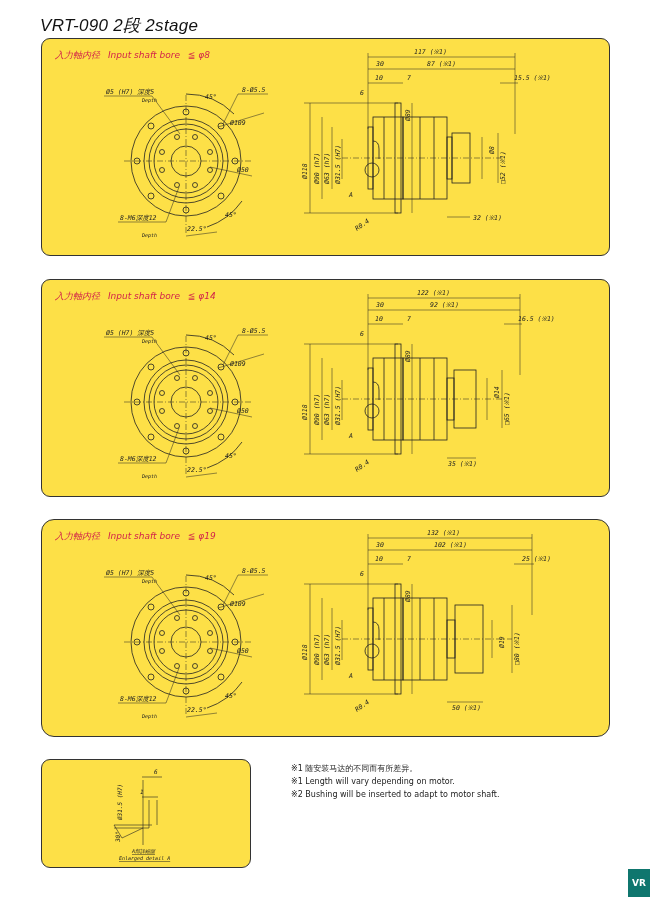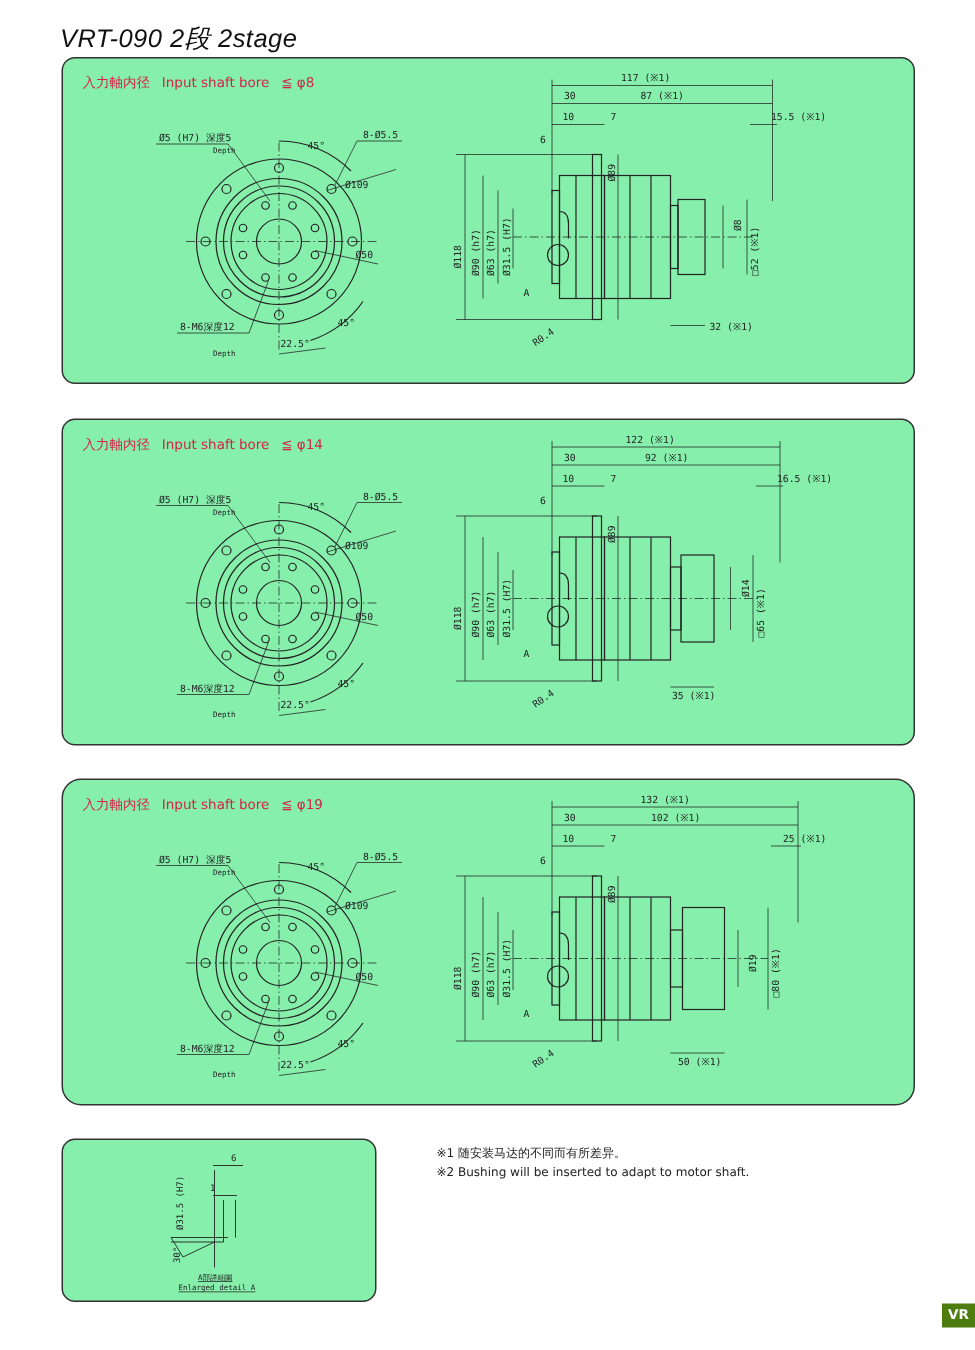--- a/index.html
+++ b/index.html
@@ -1,29 +1,29 @@
 <!DOCTYPE html>
 <html><head>
 <meta charset="utf-8">
 <style>
   html,body{margin:0;padding:0;background:#fff;}
   body{width:650px;height:900px;position:relative;overflow:hidden;font-family:"DejaVu Sans",sans-serif;color:#111;}
   .title{position:absolute;left:40px;top:14px;font-size:17px;font-style:italic;letter-spacing:0.3px;font-family:Liberation Sans, sans-serif;}
-  .panel{position:absolute;left:41px;width:567px;border:1.3px solid #333;border-radius:9px;background:#86efac;}
+  .panel{position:absolute;left:41px;width:567px;border:1.3px solid #333;border-radius:9px;background:#fde047;font-style:italic;}
   .p1{top:38px;height:216px;}
   .p2{top:279px;height:216px;}
   .p3{top:519px;height:216px;border-radius:13px;}
   .p4{top:759px;left:41px;width:208px;height:107px;}
   .ptitle{position:absolute;left:13px;top:10px;font-size:9px;color:#d2234a;white-space:nowrap;}
   .ptitle span{margin-right:5px;}
   svg{position:absolute;left:0;top:0;}
   svg text{font-family:"DejaVu Sans Mono",monospace;fill:#222;}
   .notes{position:absolute;left:272px;top:762px;font-size:8px;line-height:13px;color:#222;margin-left:19px;}
   .notes div{white-space:nowrap;}
-  .vr{position:absolute;left:628px;top:869px;width:22px;height:16px;background:#4d7c0f;color:#fff;font-size:9px;font-weight:bold;display:flex;align-items:center;justify-content:center;font-family:"DejaVu Sans",sans-serif;}
+  .vr{position:absolute;left:628px;top:869px;width:22px;height:28px;background:#0f766e;color:#fff;font-size:9px;font-weight:bold;display:flex;align-items:center;justify-content:center;font-family:"DejaVu Sans",sans-serif;}
 </style>
 </head>
 <body>
 
 <div class="title">VRT-090  2段  2stage</div>
 
 <div class="panel p1">
   <div class="ptitle">
     <span>入力軸内径</span>
     <span>Input shaft bore</span>
@@ -369,16 +369,17 @@
       <text x="112" y="14">6</text>
       <text x="98" y="34">1</text>
       <text x="90" y="93" font-size="5" text-decoration="underline">A部詳細圖</text>
       <text x="77" y="100" font-size="5" text-decoration="underline">Enlarged detail A</text>
     </g>
   </svg>
 </div>
 
 <div class="notes">
   <div>※1  随安装马达的不同而有所差异。</div>
+  <div>※1  Length will vary depending on motor.</div>
   <div>※2  Bushing will be inserted to adapt to motor shaft.</div>
 </div>
 
 <div class="vr">VR</div>
 
 </body></html>

